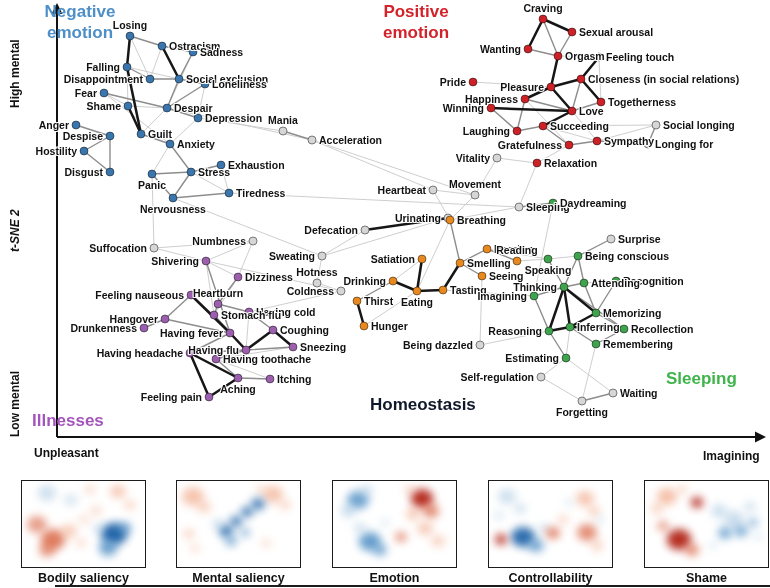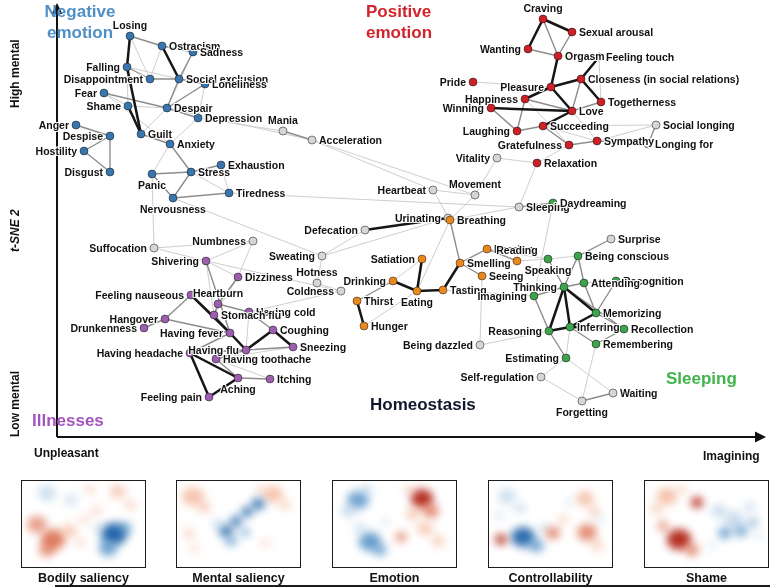--- a/index.html
+++ b/index.html
@@ -413,21 +413,21 @@
         <text x="577" y="330.5" text-anchor="start">Inferring</text>
         <text x="631" y="332.5" text-anchor="start">Recollection</text>
         <text x="542" y="334.5" text-anchor="end">Reasoning</text>
         <text x="603" y="347.5" text-anchor="start">Remembering</text>
         <text x="559" y="361.5" text-anchor="end">Estimating</text>
       </g>
   </svg>
 
   <div class="cluster-title" style="left: 25px; top: 2px; width: 110px; text-align: center; color: rgb(77, 143, 198);">Negative
 emotion</div>
-  <div class="cluster-title" style="left: 366px; top: 2px; width: 100px; text-align: left; color: rgb(210, 35, 43);">Positive
+  <div class="cluster-title" style="left: 366px; top: 2px; width: 100px; text-align: center; color: rgb(210, 35, 43);">Positive
 emotion</div>
   <div class="cluster-title" style="left: 32px; top: 411px; color: rgb(164, 85, 189);">Illnesses</div>
   <div class="cluster-title" style="left: 370px; top: 395px; color: #0f172a;">Homeostasis</div>
   <div class="cluster-title" style="left: 666px; top: 369px; color: rgb(62, 180, 74);">Sleeping</div>
 
   <div class="ylab" style="left:8px;top:108px;">High mental</div>
   <div class="ylab it" style="left:8px;top:252px;">t-SNE 2</div>
   <div class="ylab" style="left:8px;top:437px;">Low mental</div>
 
   <div class="xlab" style="left:18px;top:446px;margin-left:16px;">Unpleasant</div>

